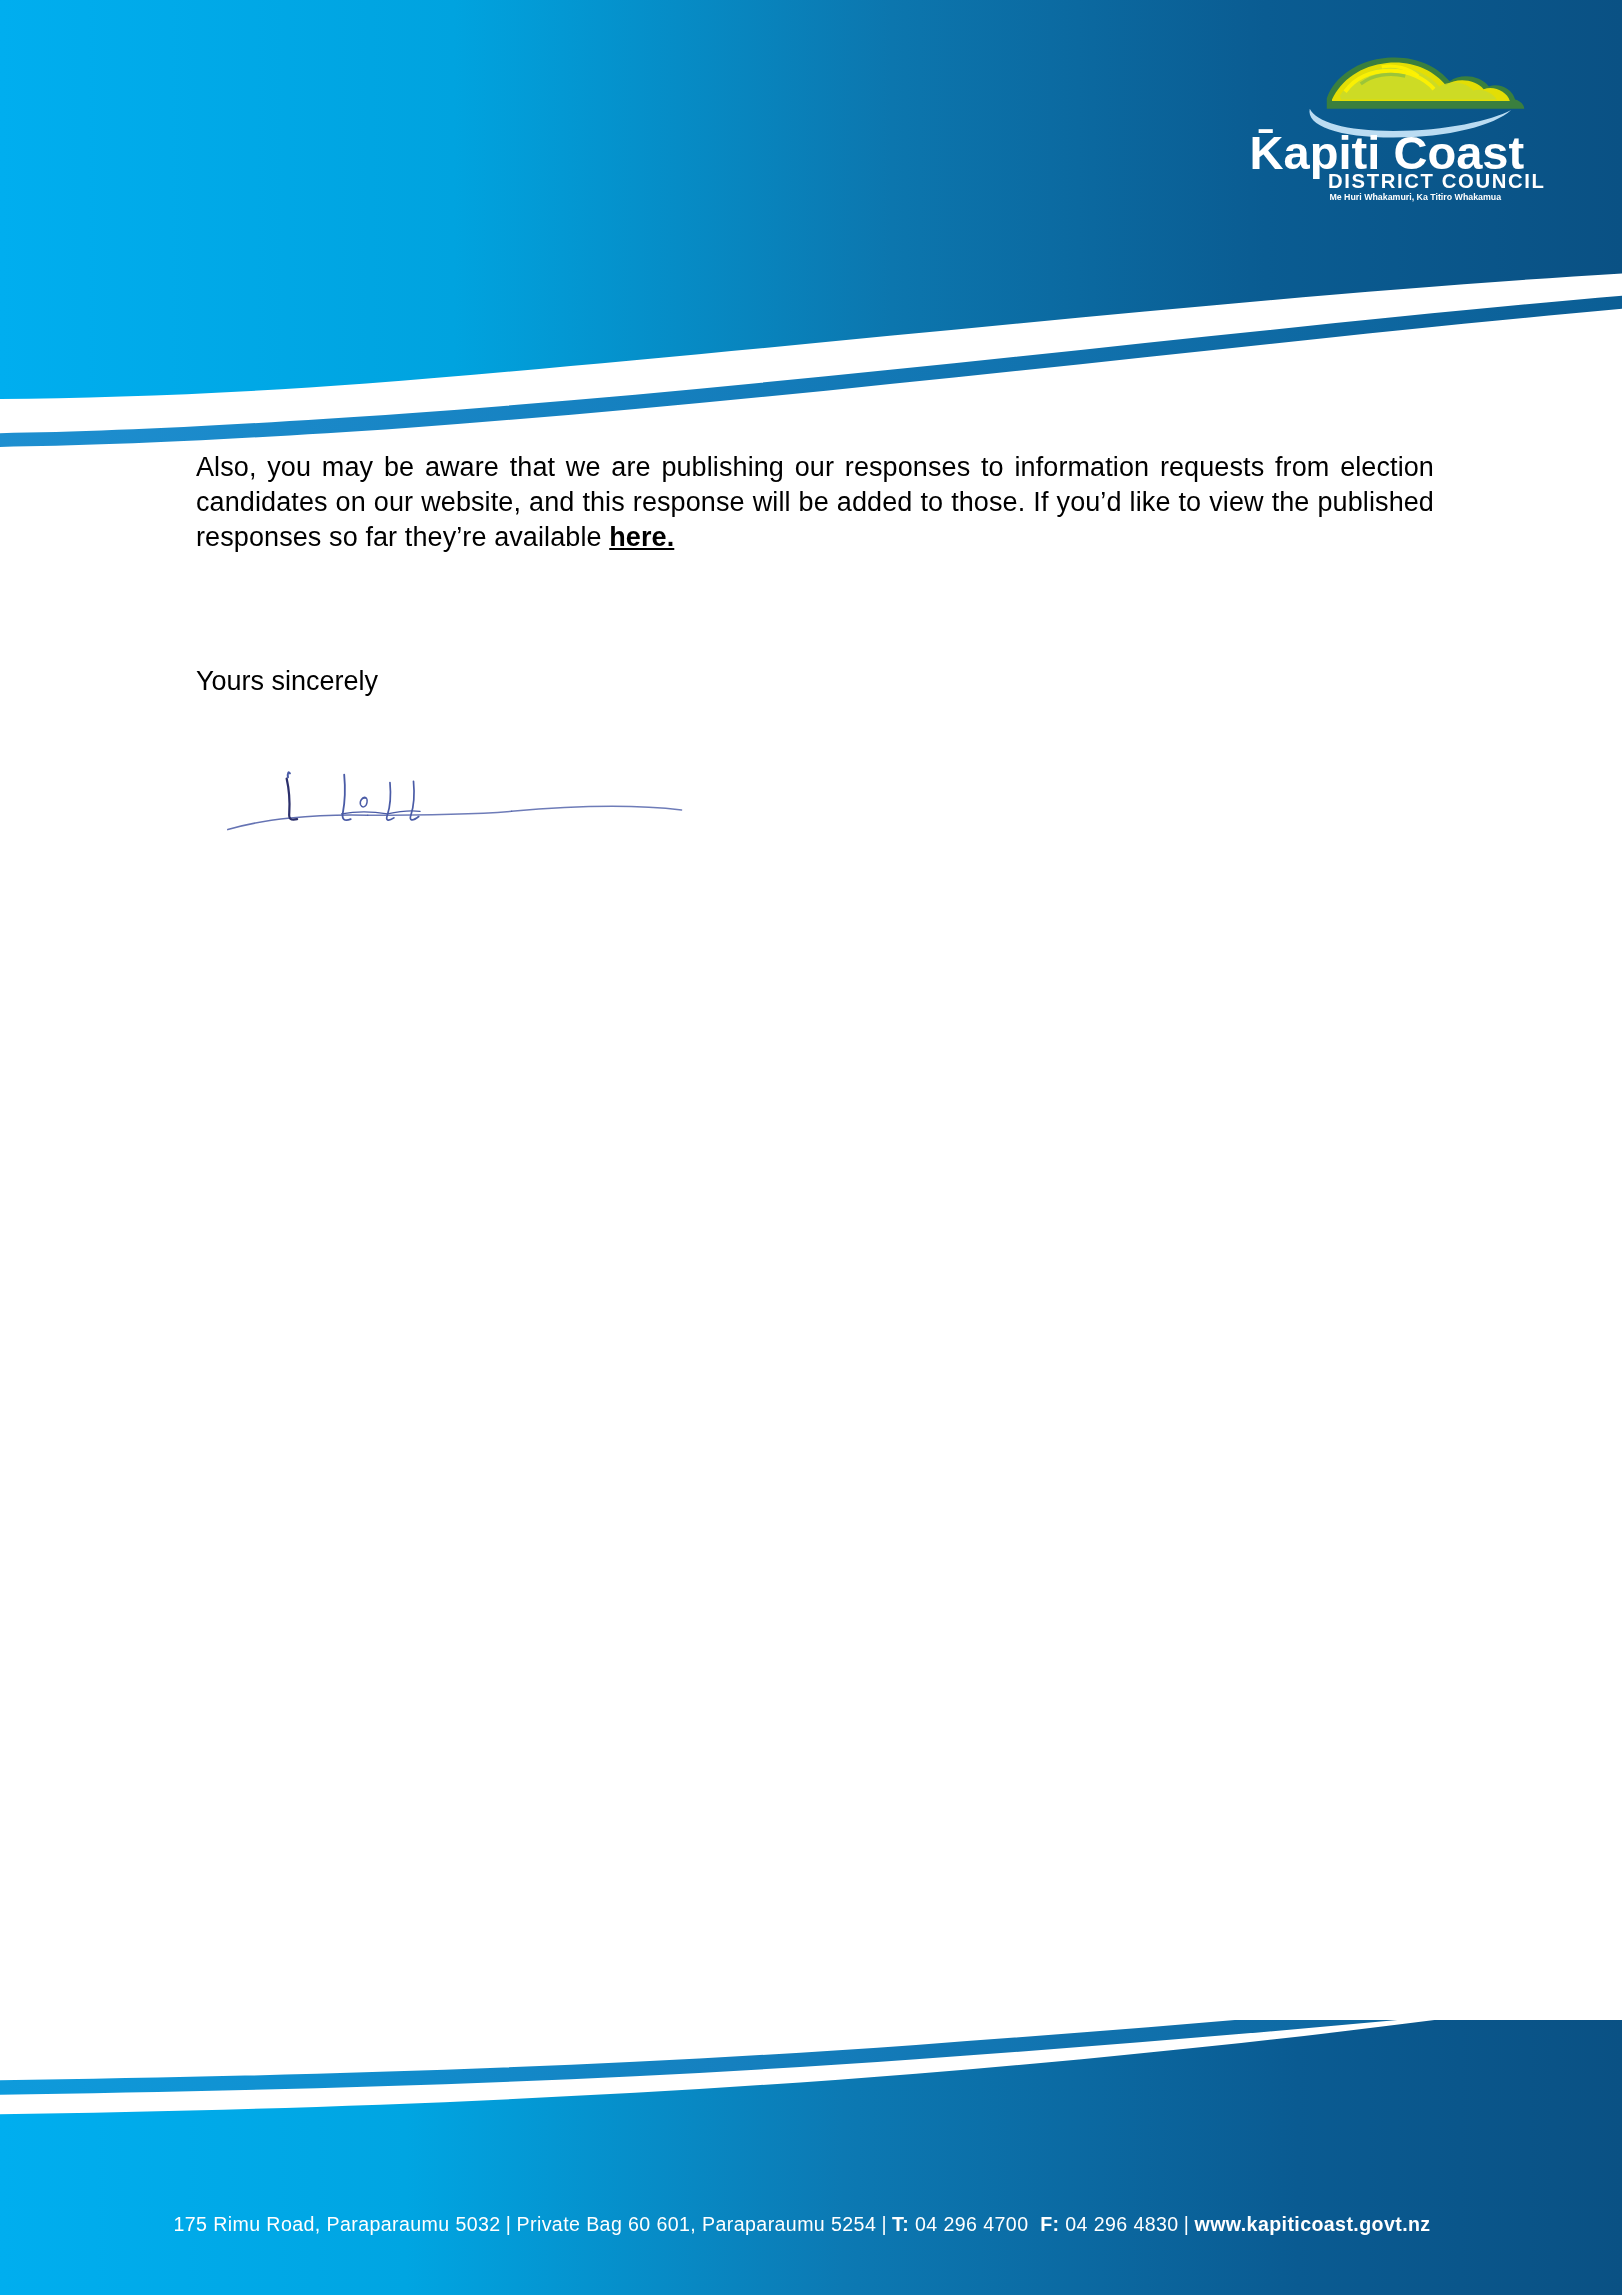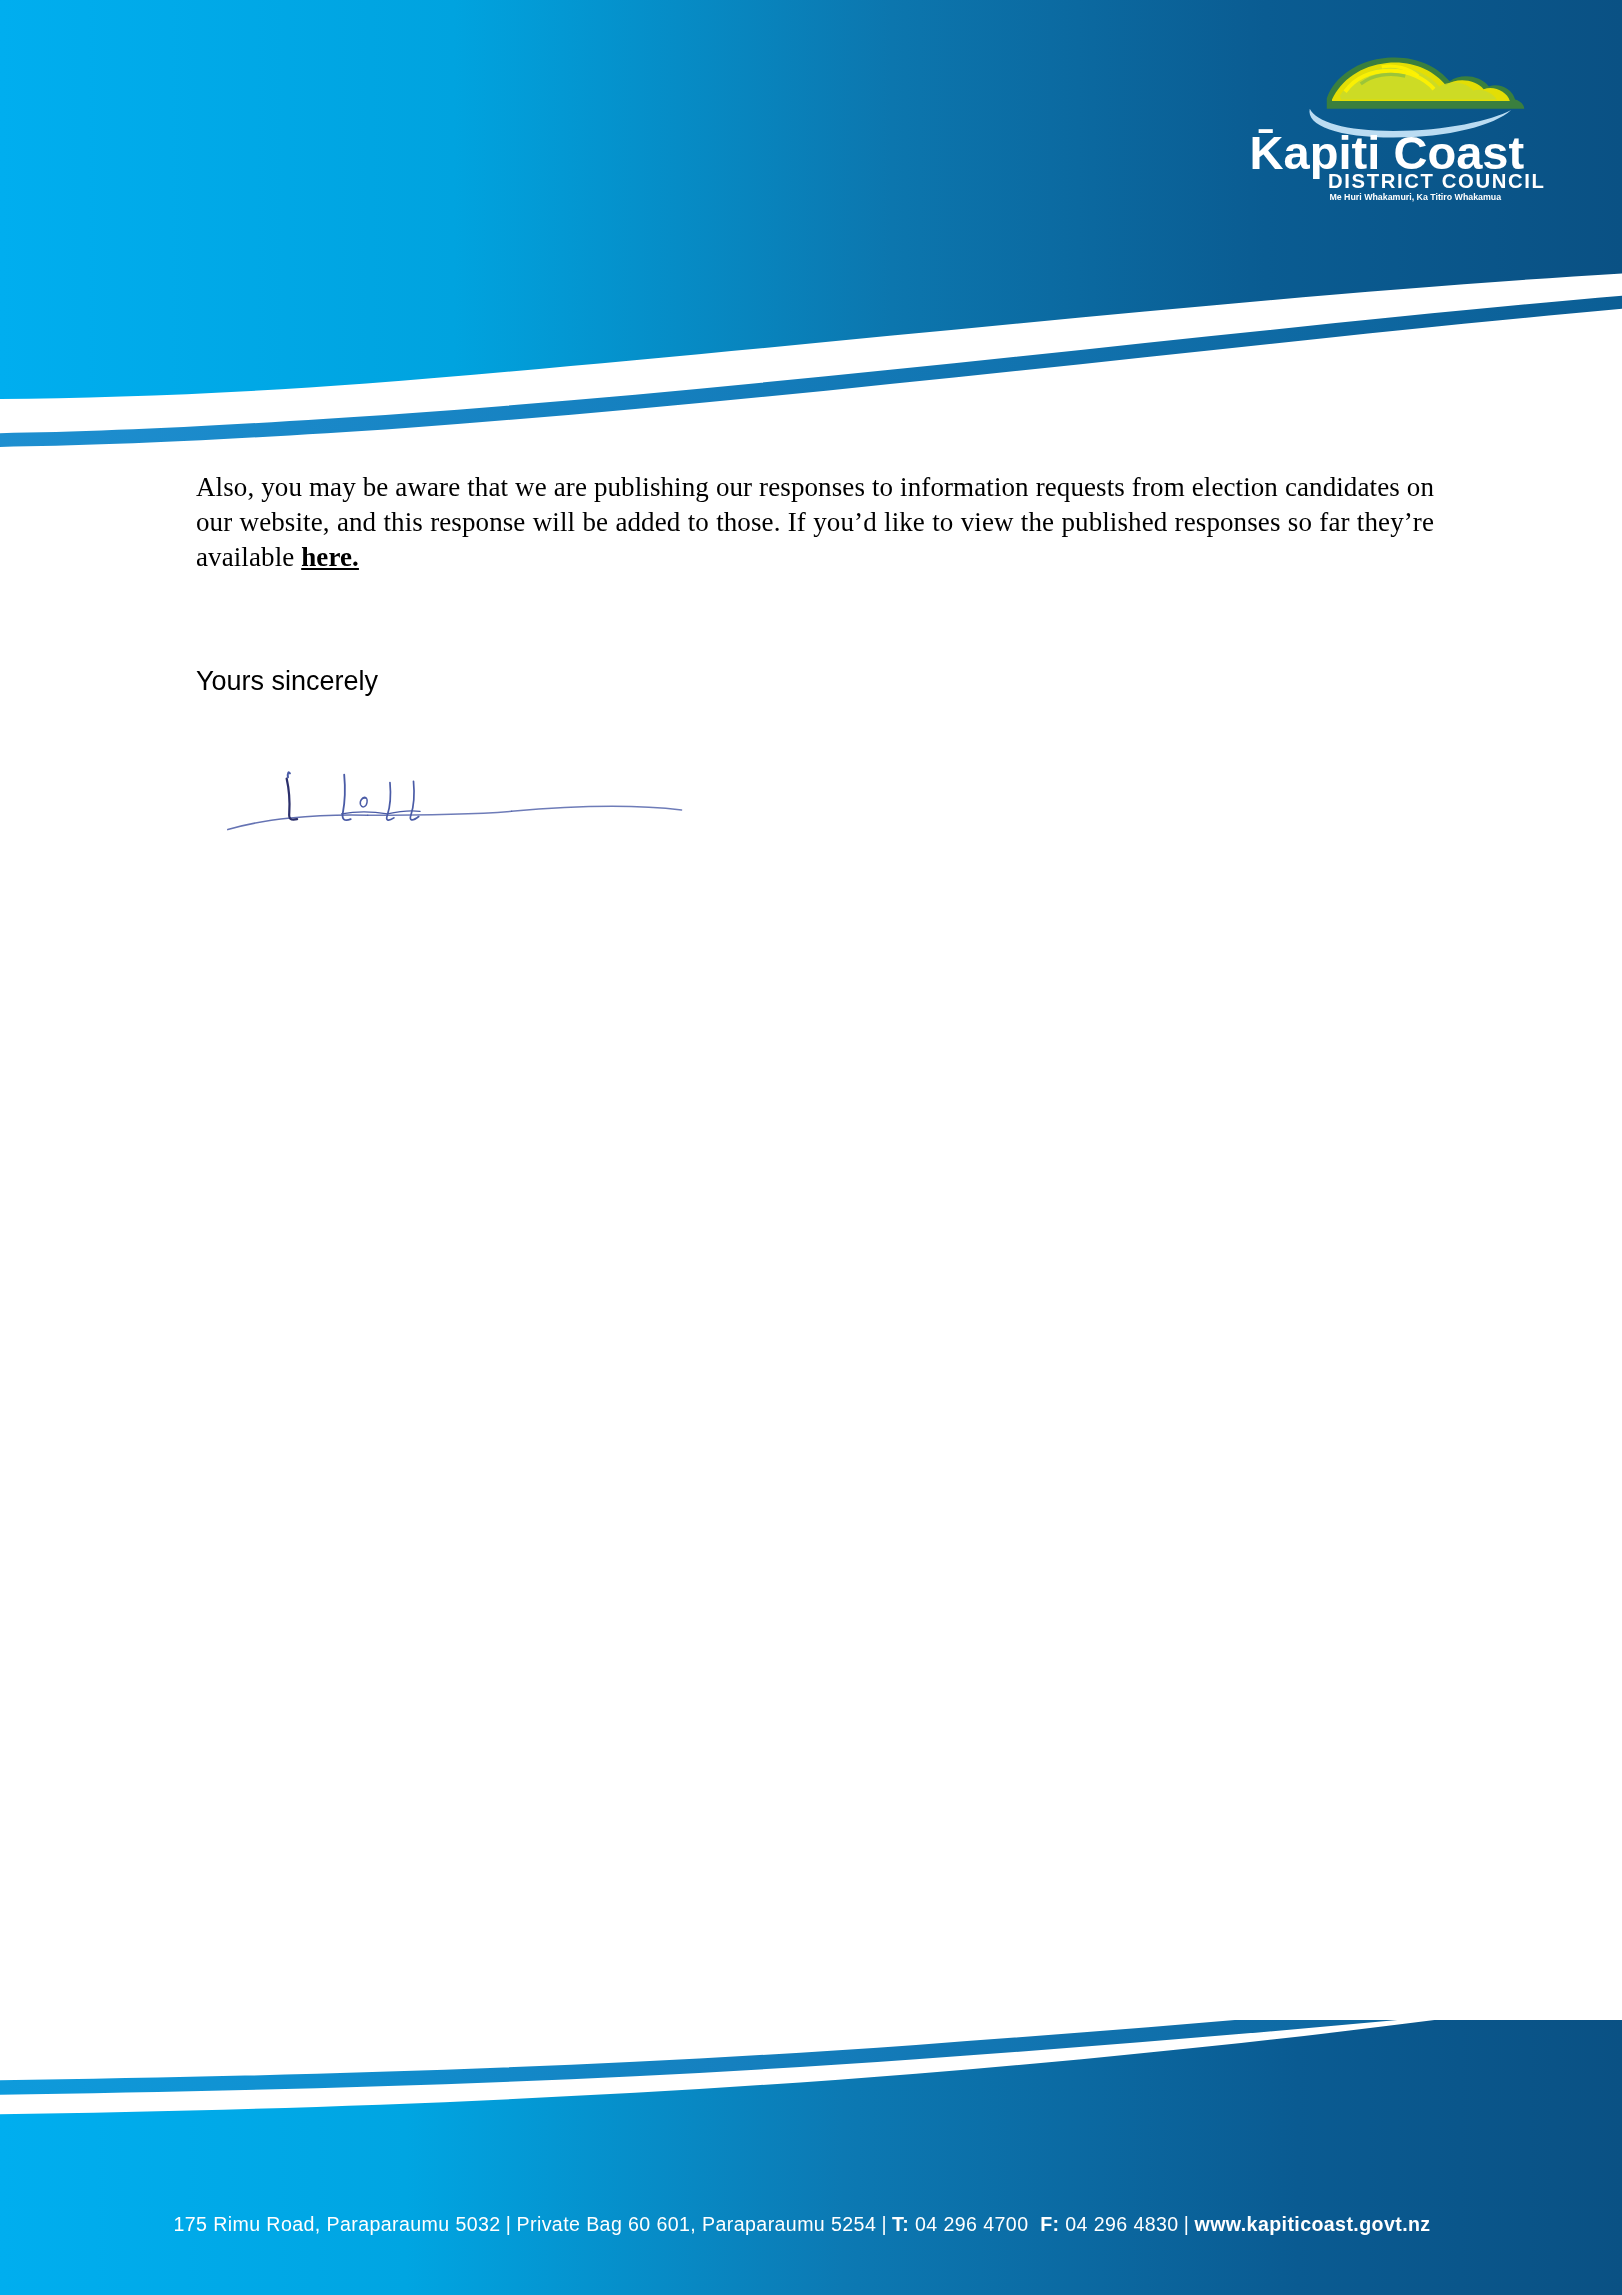--- a/index.html
+++ b/index.html
@@ -48,23 +48,22 @@
   .logo-svg {
     width: 340px;
     height: 167px;
     display: block;
   }
 
   
   .letter-body {
     position: absolute;
     left: 196px;
-    top: 470px;
+    top: 450px;
     width: 1238px;
-    font-family: Liberation Serif, serif;
   }
   .para {
     margin: 0 0 0 0;
     font-size: 27px;
     line-height: 1.30;
     color: #000000;
     text-align: justify;
     letter-spacing: 0.1px;
   }
   .link-here {

